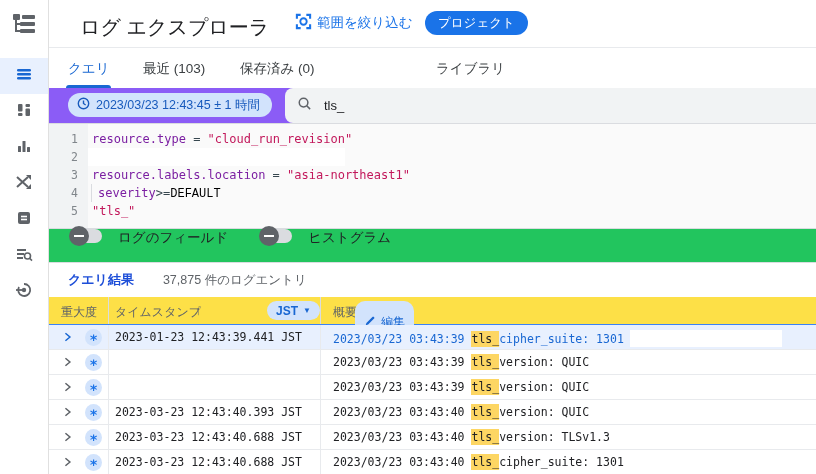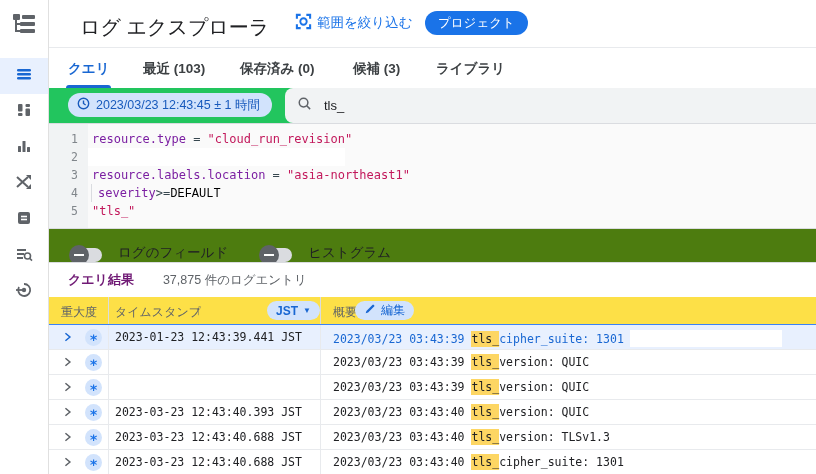--- a/index.html
+++ b/index.html
@@ -15,71 +15,71 @@
 
   
   .header{position:absolute;left:49px;top:0;right:0;height:47px;border-bottom:1px solid #e8eaed;background:#fff;}
   .page-title{position:absolute;left:31px;top:14px;font-size:20px;color:#202124;}
   .refine{position:absolute;left:246px;top:13px;display:flex;align-items:center;gap:5px;color:#1a73e8;font-size:13.5px;cursor:pointer;}
   .badge{position:absolute;left:376px;top:11px;height:24px;line-height:24px;background:#1a73e8;color:#fff;
          border-radius:12px;padding:0 13px;font-size:12.5px;}
 
   
   .tabs{position:absolute;left:49px;top:48px;right:0;height:40px;border-bottom:1px solid #dadce0;background:#fff;}
-  .tab{position:absolute;top:0;height:40px;line-height:42px;font-size:13.5px;font-weight:700;color:#3c4043;cursor:pointer;}
+  .tab{position:absolute;top:0;height:40px;line-height:42px;font-size:13.5px;font-weight:400;color:#3c4043;cursor:pointer;}
   .tab.active{color:#1967d2;}
   .tab.active::after{content:"";position:absolute;left:-2px;right:-2px;bottom:0;height:3px;background:#1967d2;border-radius:3px 3px 0 0;}
   .tab1{left:19px}.tab2{left:94px}.tab3{left:191px}.tab4{left:304px}.tab5{left:387px}
 
   
-  .querybar{position:absolute;left:49px;top:88px;right:0;height:35px;border-bottom:1px solid #dadce0;background:#22c55e;}
+  .querybar{position:absolute;left:49px;top:88px;right:0;height:35px;border-bottom:1px solid #dadce0;background:#8b5cf6;}
   .time-chip{position:absolute;left:19px;top:5px;height:24px;display:flex;align-items:center;gap:6px;
              background:#d2e3fc;border-radius:13px;padding:0 12px 0 9px;color:#185abc;font-size:12.5px;cursor:pointer;}
   .search{position:absolute;left:236px;top:0;right:0;height:35px;background:#f1f3f4;border-radius:8px 0 0 8px;
           display:flex;align-items:center;padding-left:12px;gap:10px;box-sizing:border-box;}
   .search input{border:none;outline:none;background:transparent;font-size:13px;color:#202124;width:300px;
                 font-family:"Liberation Sans","DejaVu Sans",sans-serif;}
 
   
   .editor{position:absolute;left:49px;top:124px;right:0;height:104px;background:#fafafa;border-bottom:1px solid #dadce0;}
   .gutter{position:absolute;left:0;top:0;width:39px;height:100%;background:#f1f3f4;padding-top:6px;box-sizing:border-box;}
   .line-num{height:18px;line-height:18px;text-align:right;padding-right:10px;
             font-family:"DejaVu Sans Mono","Liberation Mono",monospace;font-size:11.5px;color:#80868b;}
   .code{position:absolute;left:39px;top:6px;right:0;}
   .code-line{height:18px;line-height:18px;padding-left:4px;white-space:pre;
              font-family:"DejaVu Sans Mono","Liberation Mono",monospace;font-size:12px;color:#37474f;}
   .code-line.current{background:#ffffff;width:253px;}
   .code-line.guide{border-left:1px solid #dadce0;margin-left:3px;padding-left:6px;}
   .tok-field{color:#7b1fa2;} .tok-string{color:#c2185b;} .tok-op{color:#37474f;} .tok-keyword{color:#000000;font-family:Liberation Mono, monospace;}
 
   
-  .togglebar{position:absolute;left:49px;top:229px;right:0;height:33px;display:flex;align-items:flex-end;background:#4d7c0f;padding-left:23px;box-sizing:border-box;}
+  .togglebar{position:absolute;left:49px;top:229px;right:0;height:33px;display:flex;align-items:flex-start;background:#22c55e;padding-left:23px;box-sizing:border-box;}
   .toggle{position:relative;width:30px;height:14px;background:#dadce0;border-radius:7px;margin-right:16px;cursor:pointer;flex:0 0 auto;}
   .knob{position:absolute;left:-3px;top:-3px;width:20px;height:20px;border-radius:50%;background:#5f6368;}
   .knob::after{content:"";position:absolute;left:5px;top:9px;width:10px;height:2px;background:#fff;}
   .toggle-label{font-size:13.5px;color:#202124;margin-right:34px;}
 
   
   .resultsbar{position:absolute;left:49px;top:262px;right:0;height:34px;border-top:1px solid #dadce0;border-bottom:1px solid #dadce0;
               display:flex;align-items:center;background:#fff;}
-  .results-title{margin-left:19px;font-size:13px;font-weight:700;color:#701a75;}
+  .results-title{margin-left:19px;font-size:13px;font-weight:700;color:#1d4ed8;}
   .results-count{margin-left:29px;font-size:12.5px;color:#5f6368;}
 
   
   .thead{position:absolute;left:49px;top:297px;right:0;height:27px;background:#fde047;border-bottom:6px solid #3b82f6;font-size:12px;color:#5f6368;}
   .th{position:absolute;top:7px;}
   .th-sev{left:12px}.th-time{left:66px}.sort-arrow{left:146px;color:#5f6368;font-size:12px;cursor:pointer;}
   .vd{position:absolute;top:0;bottom:0;width:1px;background:#dadce0;}
   .vd1{left:59px}.vd2{left:271px}
   .jst-chip{position:absolute;left:218px;top:4px;height:19px;display:flex;align-items:center;gap:5px;background:#d2e3fc;
             border-radius:10px;padding:0 9px;color:#1967d2;font-size:12px;font-weight:700;cursor:pointer;}
   .jst-chip .arr{font-size:8px;}
   .th-summary{left:284px}
   .edit-chip{position:absolute;left:306px;top:4px;height:19px;display:flex;align-items:center;gap:5px;background:#d2e3fc;
-             border-radius:10px;padding:0 9px;color:#1967d2;font-size:12px;cursor:pointer;}
+             border-radius:10px;padding:12px 9px;color:#1967d2;font-size:12px;cursor:pointer;}
 
   
   .tbody{position:absolute;left:49px;top:325px;right:0;bottom:0;background:#fff;}
   .row{position:relative;height:24px;border-bottom:1px solid #e8eaed;background:#fff;
        font-family:"DejaVu Sans Mono","Liberation Mono",monospace;font-size:11.5px;color:#202124;cursor:pointer;}
   .row.selected{background:#e8f0fe;}
   .chev{position:absolute;left:13px;top:6px;color:#5f6368;}
   .row.selected .chev{color:#1967d2;}
   .sev{position:absolute;left:36px;top:3.5px;width:17px;height:17px;border-radius:50%;background:#d2e3fc;color:#1a73e8;
        font-size:14px;font-weight:bold;text-align:center;line-height:16px;}
@@ -211,21 +211,20 @@
       </span>
       <span>範囲を絞り込む</span>
     </div>
     <div class="badge">プロジェクト</div>
   </div>
 
   <div class="tabs">
     <div class="tab tab1 active">クエリ</div>
     <div class="tab tab2">最近 (103)</div>
     <div class="tab tab3">保存済み (0)</div>
-    <div class="tab tab4">候補 (3)</div>
     <div class="tab tab5">ライブラリ</div>
   </div>
 
   <div class="querybar">
     <div class="time-chip">
       <span>
         <svg width="13" height="13" viewBox="0 0 14 14">
             <circle cx="7" cy="7" r="5.6" stroke="#185abc" stroke-width="1.5" fill="none"></circle>
             <path d="M7 3.8 V7 L9.3 8.6" stroke="#185abc" stroke-width="1.5" fill="none"></path>
           </svg>

